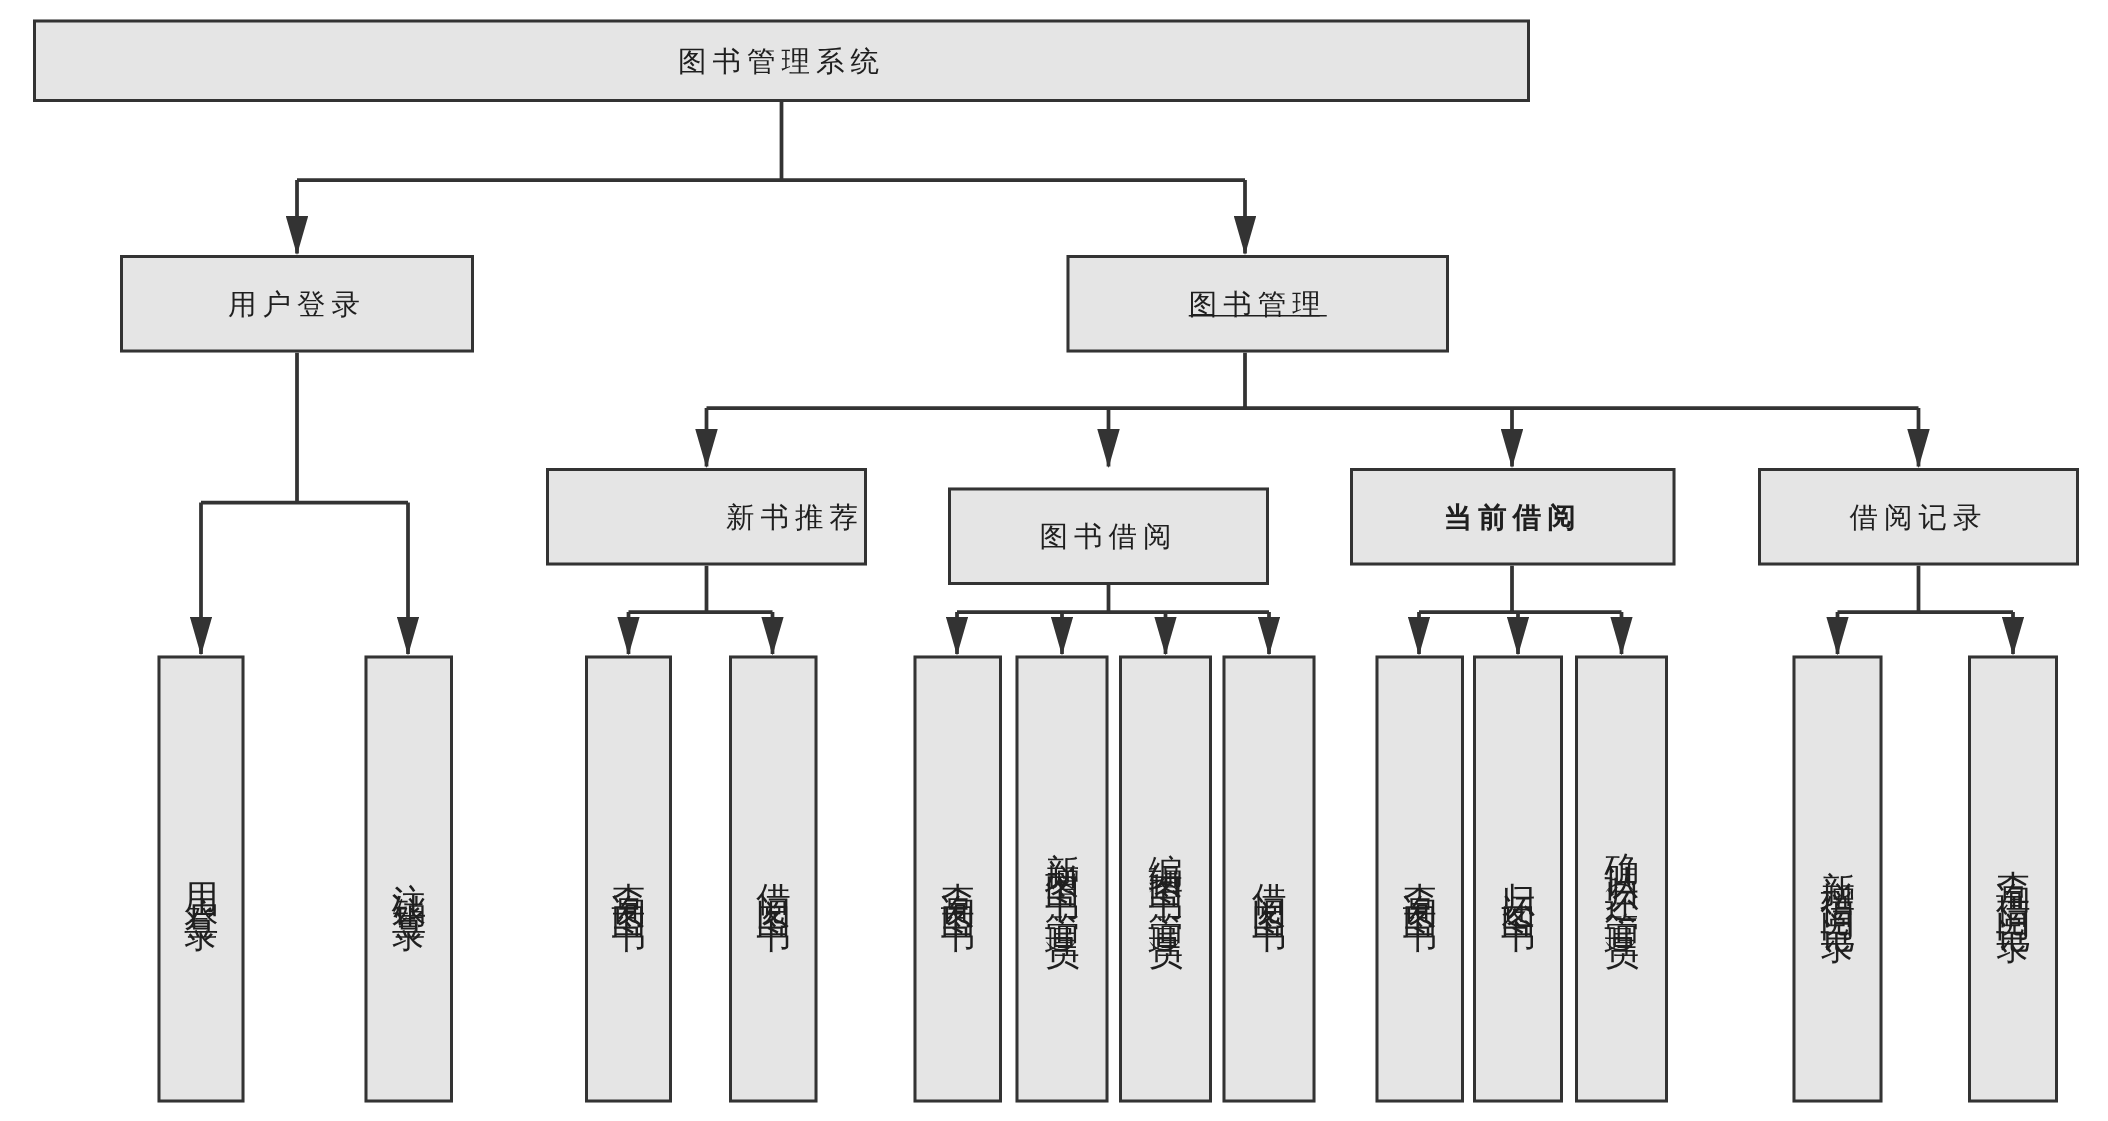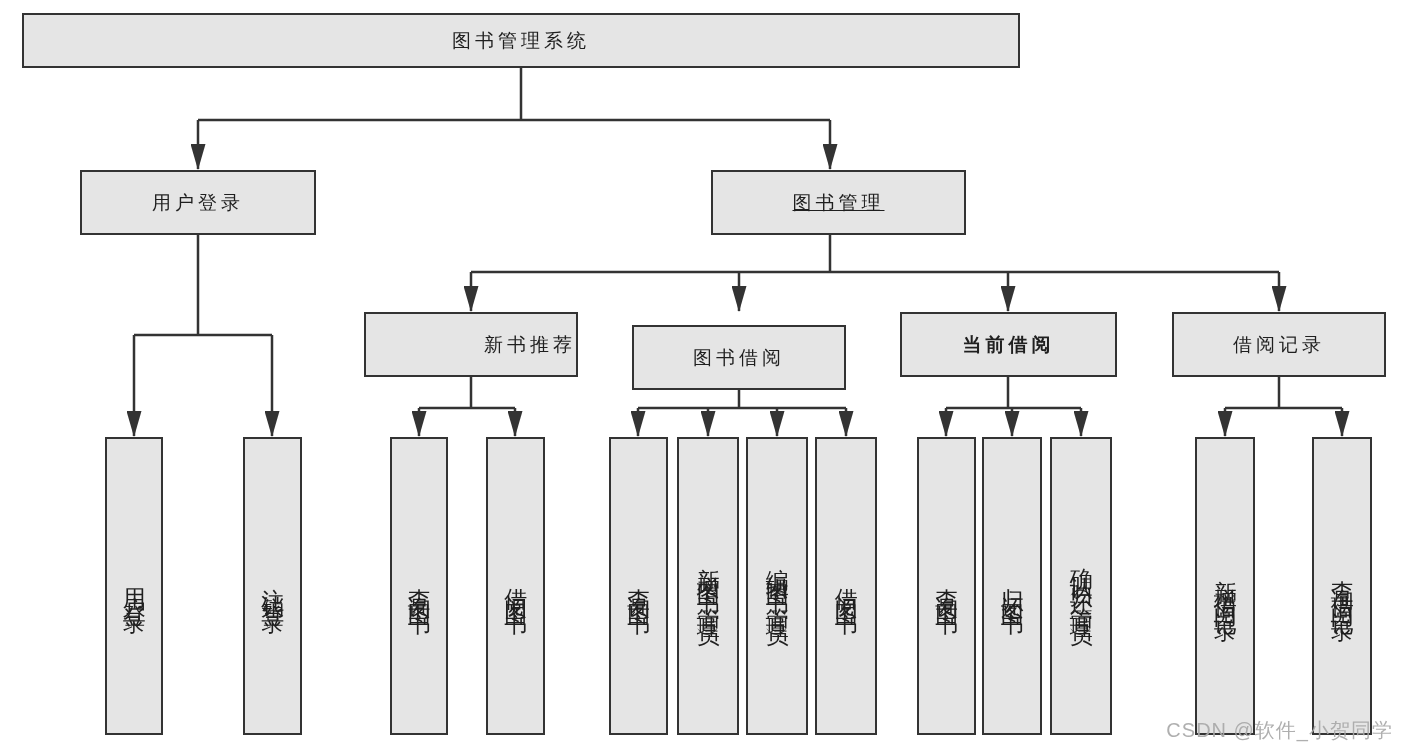--- a/index.html
+++ b/index.html
@@ -155,15 +155,14 @@
     <span class="vtext">确认归还（管理员）</span>
   </div>
 
   <div class="node" style="left:1195px; top:437px; width:60px; height:298px;">
     <span class="vtext">新增借阅记录</span>
   </div>
   <div class="node" style="left:1312px; top:437px; width:60px; height:298px;">
     <span class="vtext">查询借阅记录</span>
   </div>
 
-  <div class="watermark">CSDN @软件_小贺同学</div>
 
 </div>
 
 </body></html>

